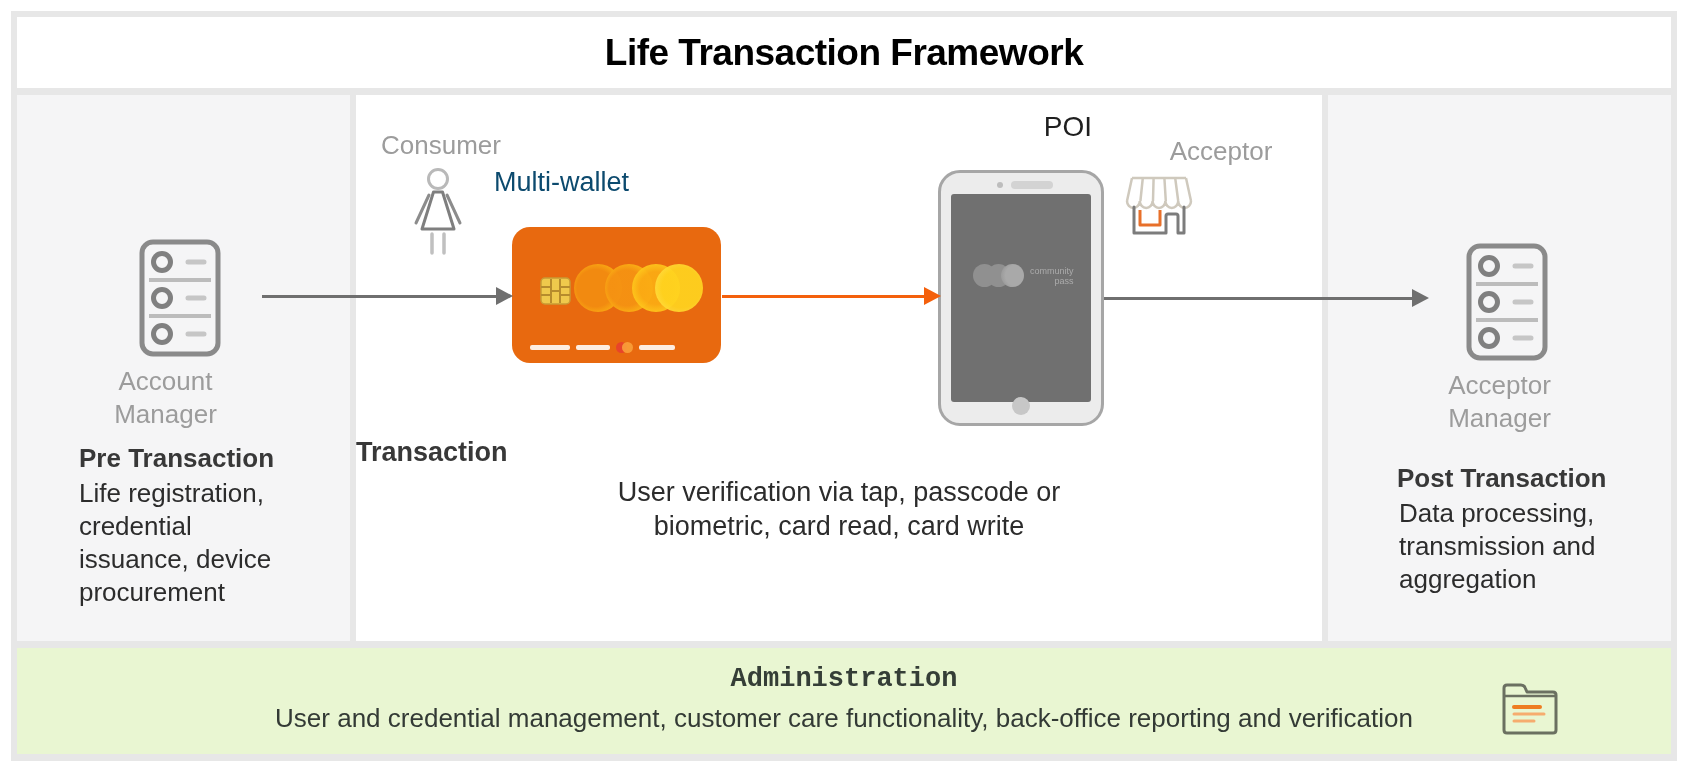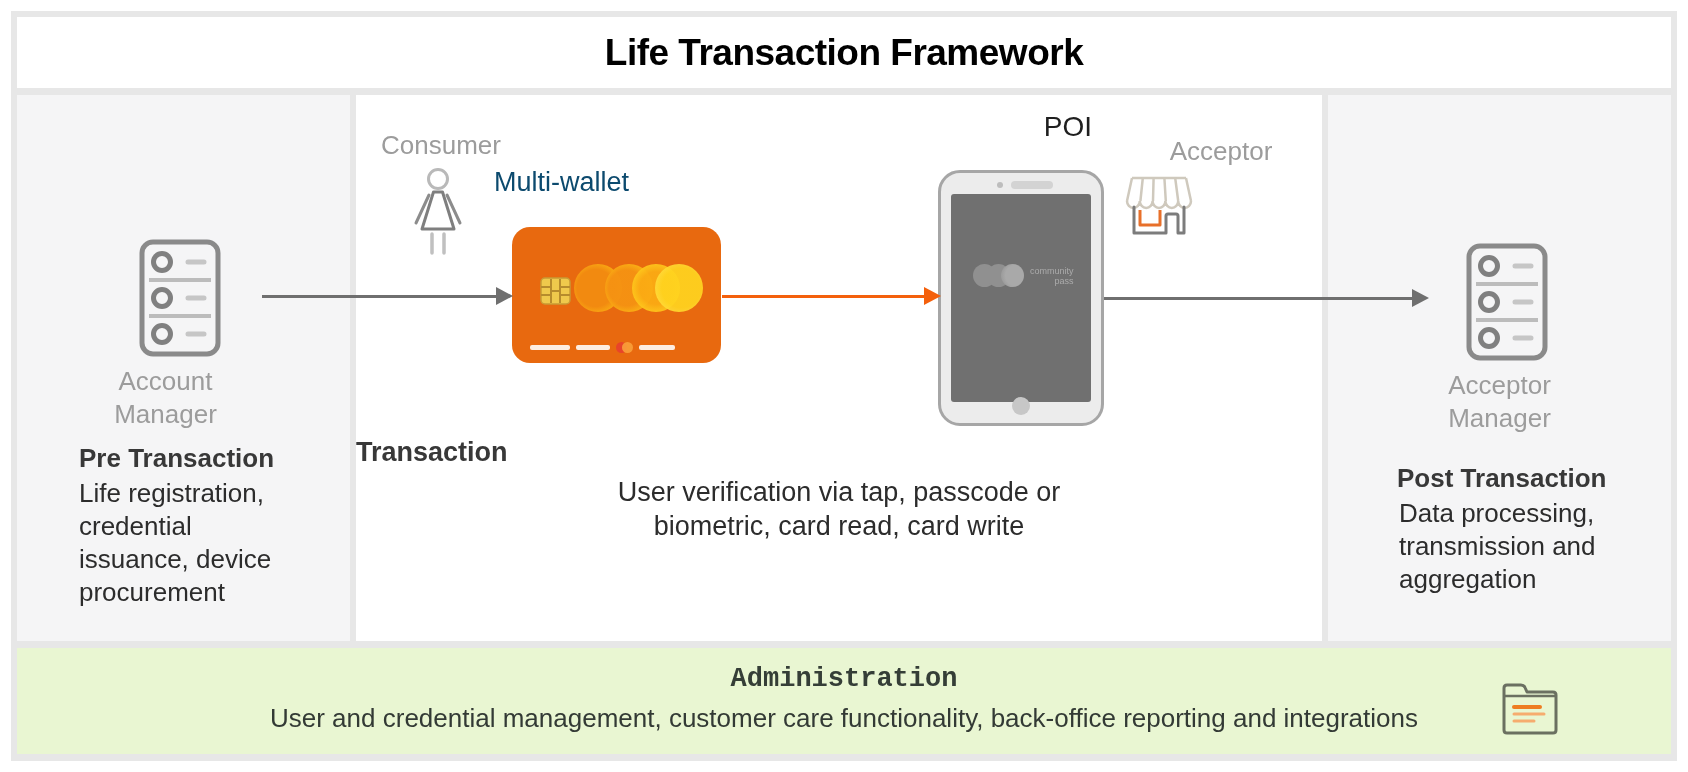--- a/index.html
+++ b/index.html
@@ -200,21 +200,21 @@
     <span class="shaft"></span>
       <span class="head"></span>
   </div>
   <div class="arrow arrow-gray" style="left:1104px; top:289px; width:325px;">
     <span class="shaft"></span>
       <span class="head"></span>
   </div>
 
   <div class="admin-bar">
     <div class="admin-heading">Administration</div>
-    <div class="admin-body">User and credential management, customer care functionality, back-office reporting and integrations</div>
+    <div class="admin-body">User and credential management, customer care functionality, back-office reporting and verification</div>
     <svg class="abs" style="left:1483px; top:32px;" width="60" height="56" viewBox="0 0 60 56">
       <path d="M4 50 V8 Q4 5 7 5 H21 Q24 5 25 7.5 L27 12 H53 Q56 12 56 15 V50 Q56 53 53 53 H7 Q4 53 4 50 Z" fill="none" stroke="#6b7061" stroke-width="3" stroke-linejoin="round"></path>
       <path d="M5 16 H55" fill="none" stroke="#6b7061" stroke-width="2.5"></path>
       <path d="M14 27 H40" stroke="#ee7d22" stroke-width="4" stroke-linecap="round"></path>
       <path d="M14 34 H44" stroke="#f6ac6e" stroke-width="3" stroke-linecap="round"></path>
       <path d="M14 41 H34" stroke="#f6ac6e" stroke-width="3" stroke-linecap="round"></path>
     </svg>
   </div>
 </div>
 

